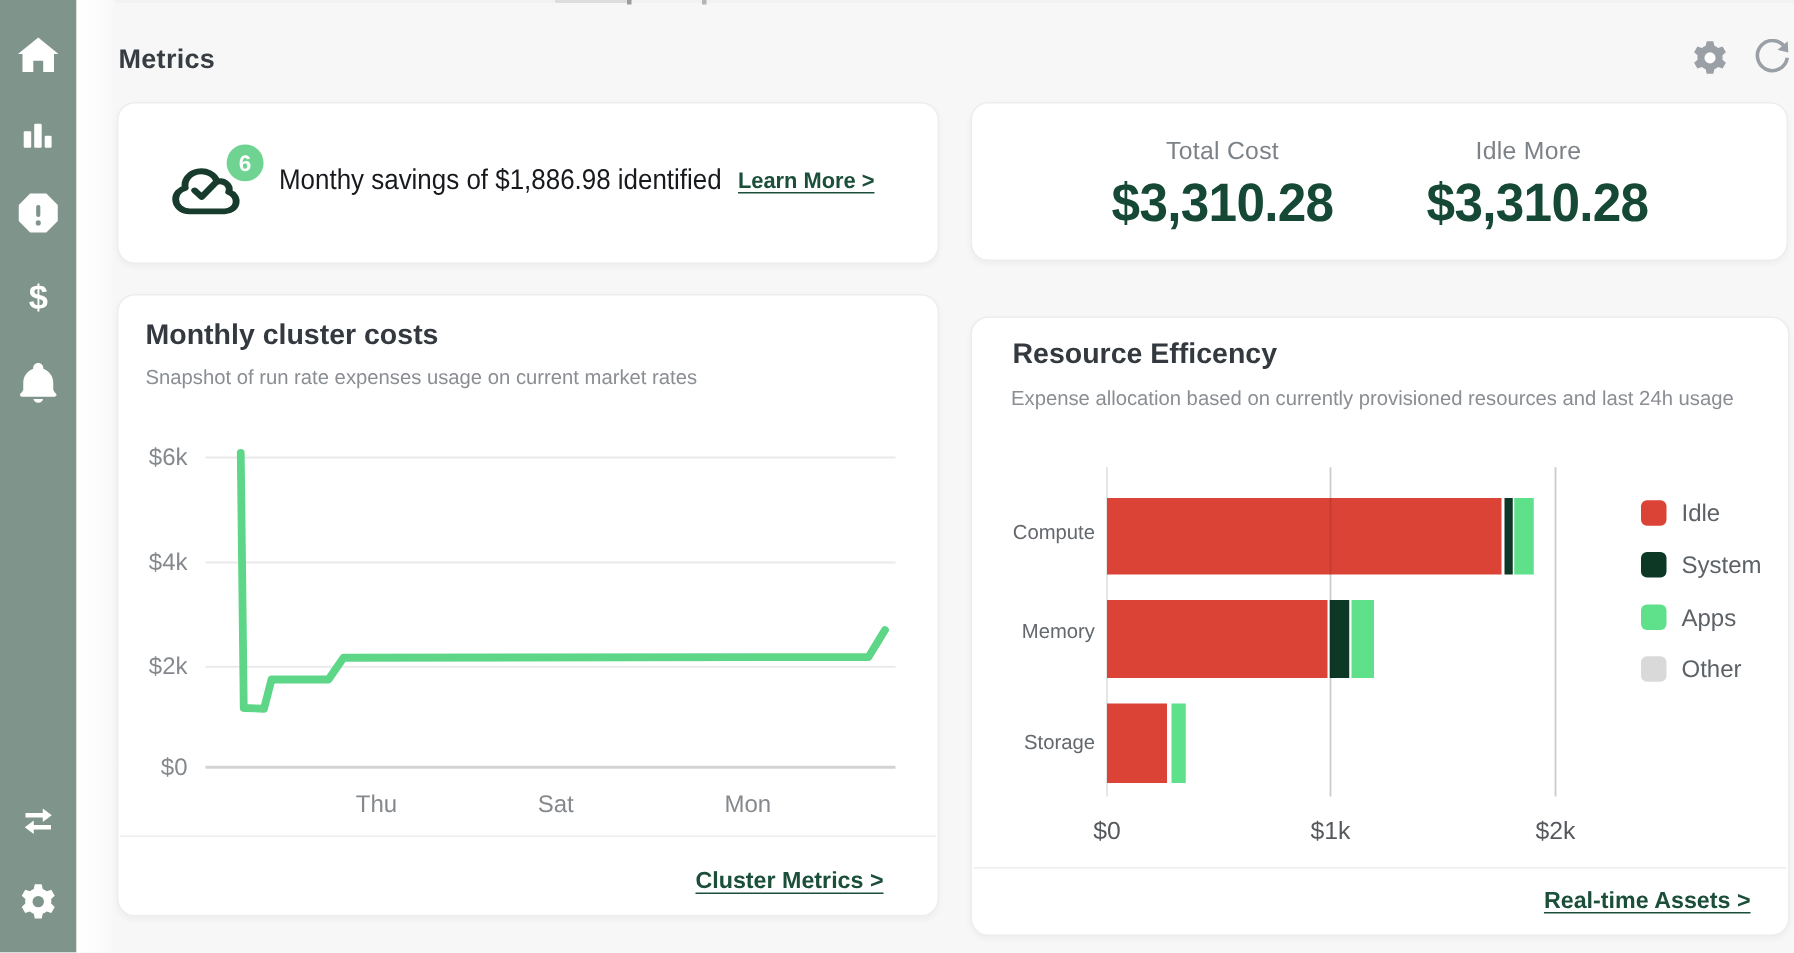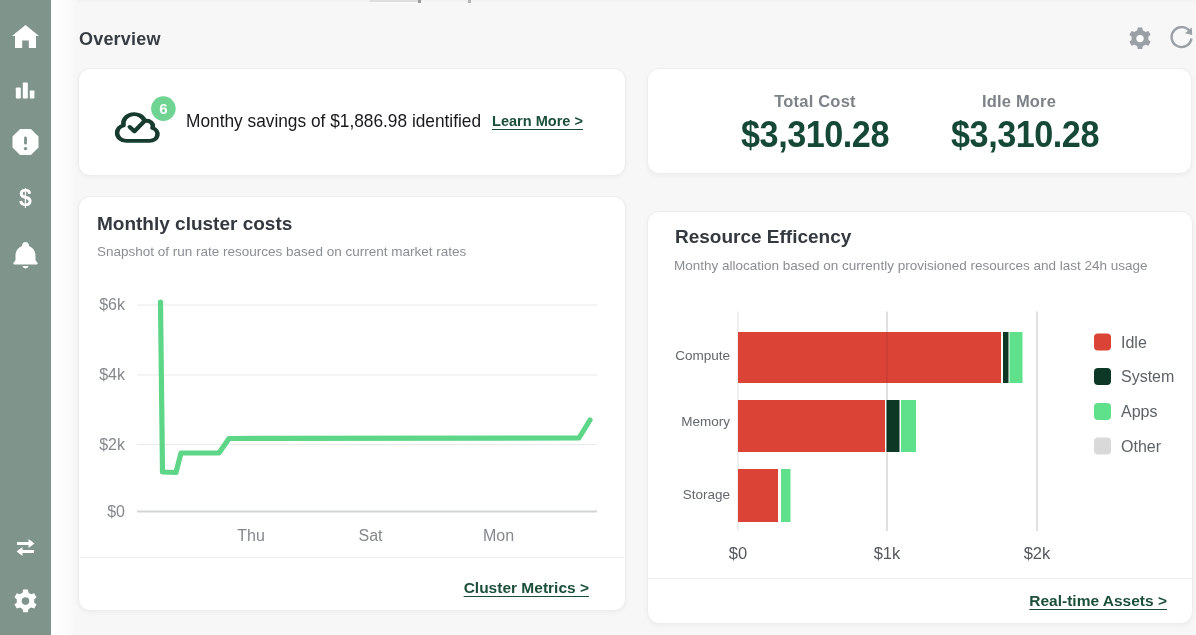--- a/index.html
+++ b/index.html
@@ -24,21 +24,21 @@
 #card1 { left:78px; top:68px; width:548px; height:108px; }
 #card2 { left:647px; top:68px; width:545px; height:106px; }
 #card3 { left:78px; top:196px; width:548px; height:415px; }
 #card4 { left:647px; top:211px; width:546px; height:413px; }
 .savtext { position:absolute; left:186px; top:110px; font-size:19px; color:#17191d; font-weight:500;
   transform:scaleX(0.91); transform-origin:0 0; white-space:nowrap; }
 .learnmore { position:absolute; left:492px; top:112px; font-size:15px; font-weight:700; color:#1b4f3a;
   text-decoration:underline; text-underline-offset:3px; white-space:nowrap;
   transform:scaleX(0.97); transform-origin:0 0; }
 .costcol { position:absolute; top:92px; text-align:center; }
-.costlabel { font-size:16.5px; color:#7c8287; font-weight:700; letter-spacing:0.2px;
+.costlabel { font-size:16.5px; color:#7c8287; font-weight:400; letter-spacing:0.2px;
   display:inline-block;text-align:center; }
 .costnum { font-size:36px; font-weight:700; color:#154935; letter-spacing:-0.5px; margin-top:3px;
   transform:scaleX(0.95); transform-origin:50% 0; white-space:nowrap; }
 .cardtitle { position:absolute; font-size:19px; font-weight:700; color:#34393f;
   transform-origin:0 0; white-space:nowrap; }
 .cardsub { position:absolute; font-size:13.5px; color:#8a8e93; transform-origin:0 0; white-space:nowrap; }
 .divider { position:absolute; left:1px; right:1px; height:1px; background:#ededee; }
 .footlink { position:absolute; font-size:15.5px; font-weight:700; color:#1b4f3a;
   text-decoration:underline; text-underline-offset:3px; white-space:nowrap;margin-left:48px; }
 .chartsvg { position:absolute; left:0; top:0; }
@@ -72,21 +72,21 @@
   </svg>
   <svg class="sideicon" style="top:538px;" width="51" height="20" viewBox="0 0 51 20">
     <path fill="#ffffff" d="M28.5 1 L34.5 5.5 L28.5 10 L28.5 7 L17 7 L17 4 L28.5 4 Z"></path>
     <path fill="#ffffff" d="M22.5 9 L16.5 13.5 L22.5 18 L22.5 15 L34 15 L34 12 L22.5 12 Z"></path>
   </svg>
   <svg class="sideicon" style="top:588px;" width="51" height="27" viewBox="0 0 51 27">
     <path fill="#ffffff" d="M23.2 1.5 h4.6 l0.7 3.2 a9 9 0 0 1 2.6 1.5 l3.1-1 l2.3 4 l-2.4 2.2 a9 9 0 0 1 0 3l2.4 2.2 l-2.3 4 l-3.1-1 a9 9 0 0 1 -2.6 1.5 l-0.7 3.2 h-4.6 l-0.7-3.2 a9 9 0 0 1 -2.6-1.5 l-3.1 1 l-2.3-4 l2.4-2.2 a9 9 0 0 1 0-3 l-2.4-2.2 l2.3-4 l3.1 1 a9 9 0 0 1 2.6-1.5 Z"></path>
     <circle cx="25.5" cy="13.1" r="3.8" fill="#7f948a"></circle>
   </svg>
 
-  <h1 class="overview">Overview</h1>
+  <h1 class="overview">Metrics</h1>
 
   <svg style="position:absolute; left:1127px; top:26px;" width="26" height="26" viewBox="0 0 26 26">
     <path fill="#9aa0a5" d="M10.8 1.5 h4.4 l0.7 3 a8.6 8.6 0 0 1 2.5 1.45 l3-1 l2.2 3.8 l-2.3 2.1 a8.6 8.6 0 0 1 0 2.9 l2.3 2.1 l-2.2 3.8 l-3-1 a8.6 8.6 0 0 1 -2.5 1.45 l-0.7 3 h-4.4 l-0.7-3 a8.6 8.6 0 0 1 -2.5-1.45 l-3 1 l-2.2-3.8 l2.3-2.1 a8.6 8.6 0 0 1 0-2.9 l-2.3-2.1 l2.2-3.8 l3 1 a8.6 8.6 0 0 1 2.5-1.45 Z"></path>
     <circle cx="13" cy="12.6" r="3.7" fill="#ffffff"></circle>
   </svg>
   <svg style="position:absolute; left:1169px; top:26px;" width="25" height="25" viewBox="0 0 25 25">
     <path fill="none" stroke="#9aa0a5" stroke-width="2.4" d="M21.5 6.5 A10 10 0 1 0 22.5 12.5"></path>
     <path fill="#9aa0a5" d="M22.8 1.5 L23.2 9 L16 7.2 Z"></path>
   </svg>
 
@@ -108,21 +108,21 @@
     <div class="costlabel">Total Cost</div>
     <div class="costnum">$3,310.28</div>
   </div>
   <div class="costcol" style="left:934px; width:182px;">
     <div class="costlabel" style="position:relative; left:-6px;">Idle More</div>
     <div class="costnum">$3,310.28</div>
   </div>
 
   <div class="card" id="card3">
     <div class="cardtitle" style="left:18px; top:16px;">Monthly cluster costs</div>
-    <div class="cardsub" style="left:18px; top:47px;">Snapshot of run rate resources based on current market rates</div>
+    <div class="cardsub" style="left:18px; top:47px;">Snapshot of run rate expenses usage on current market rates</div>
     <svg class="chartsvg" width="546" height="413" viewBox="0 0 546 413">
       <line x1="58" y1="108" x2="518" y2="108" stroke="#eaeaeb" stroke-width="1.2"></line>
       <line x1="58" y1="178" x2="518" y2="178" stroke="#eaeaeb" stroke-width="1.2"></line>
       <line x1="58" y1="247.5" x2="518" y2="247.5" stroke="#eaeaeb" stroke-width="1.2"></line>
       <line x1="58" y1="314.5" x2="518" y2="314.5" stroke="#d2d3d5" stroke-width="2"></line>
       <polyline fill="none" stroke="#5ed687" stroke-width="5.2" stroke-linecap="round" stroke-linejoin="round" points="81.5,105 83.5,275 97,275.5 102,256 140,256 150,241.5 500,241 511,223"></polyline>
       <g font-size="16" fill="#85898d" text-anchor="end">
         <text x="46" y="113">$6k</text>
         <text x="46" y="183">$4k</text>
         <text x="46" y="252.5">$2k</text>
@@ -133,21 +133,21 @@
         <text x="291.5" y="344">Sat</text>
         <text x="419.5" y="344">Mon</text>
       </g>
     </svg>
     <div class="divider" style="top:360px;"></div>
     <div class="footlink" style="right:36px; top:382px;">Cluster Metrics &gt;</div>
   </div>
 
   <div class="card" id="card4">
     <div class="cardtitle" style="left:27px; top:14px;">Resource Efficency</div>
-    <div class="cardsub" style="left:26px; top:46px;">Monthy allocation based on currently provisioned resources and last 24h usage</div>
+    <div class="cardsub" style="left:26px; top:46px;">Expense allocation based on currently provisioned resources and last 24h usage</div>
     <svg class="chartsvg" width="544" height="411" viewBox="0 0 544 411">
       <line x1="90" y1="99.5" x2="90" y2="319" stroke="#e3e4e6" stroke-width="1.2"></line>
       <line x1="239" y1="99.5" x2="239" y2="319" stroke="#e3e4e6" stroke-width="1.2"></line>
       <line x1="389" y1="99.5" x2="389" y2="319" stroke="#e3e4e6" stroke-width="1.2"></line>
 
       <g>
         <rect x="90" y="120" width="263" height="51" fill="#da4336"></rect>
         <rect x="355" y="120" width="5.5" height="51" fill="#0d3826"></rect>
         <rect x="361.5" y="120" width="13" height="51" fill="#5fe18c"></rect>
         <rect x="90" y="188" width="147" height="52" fill="#da4336"></rect>

